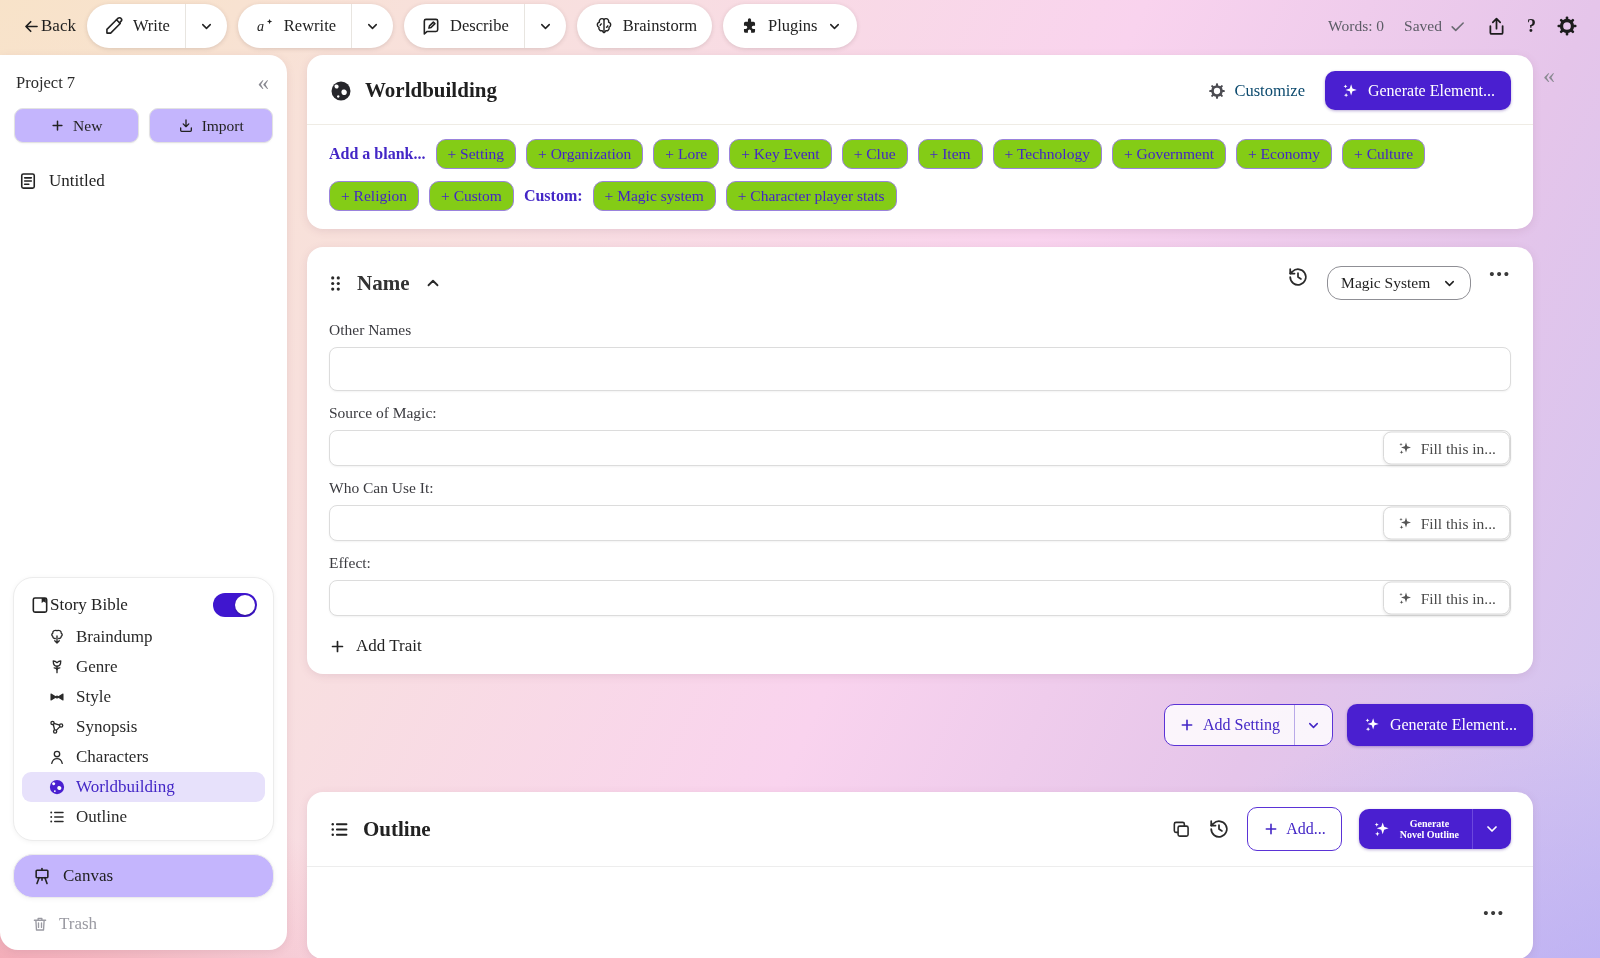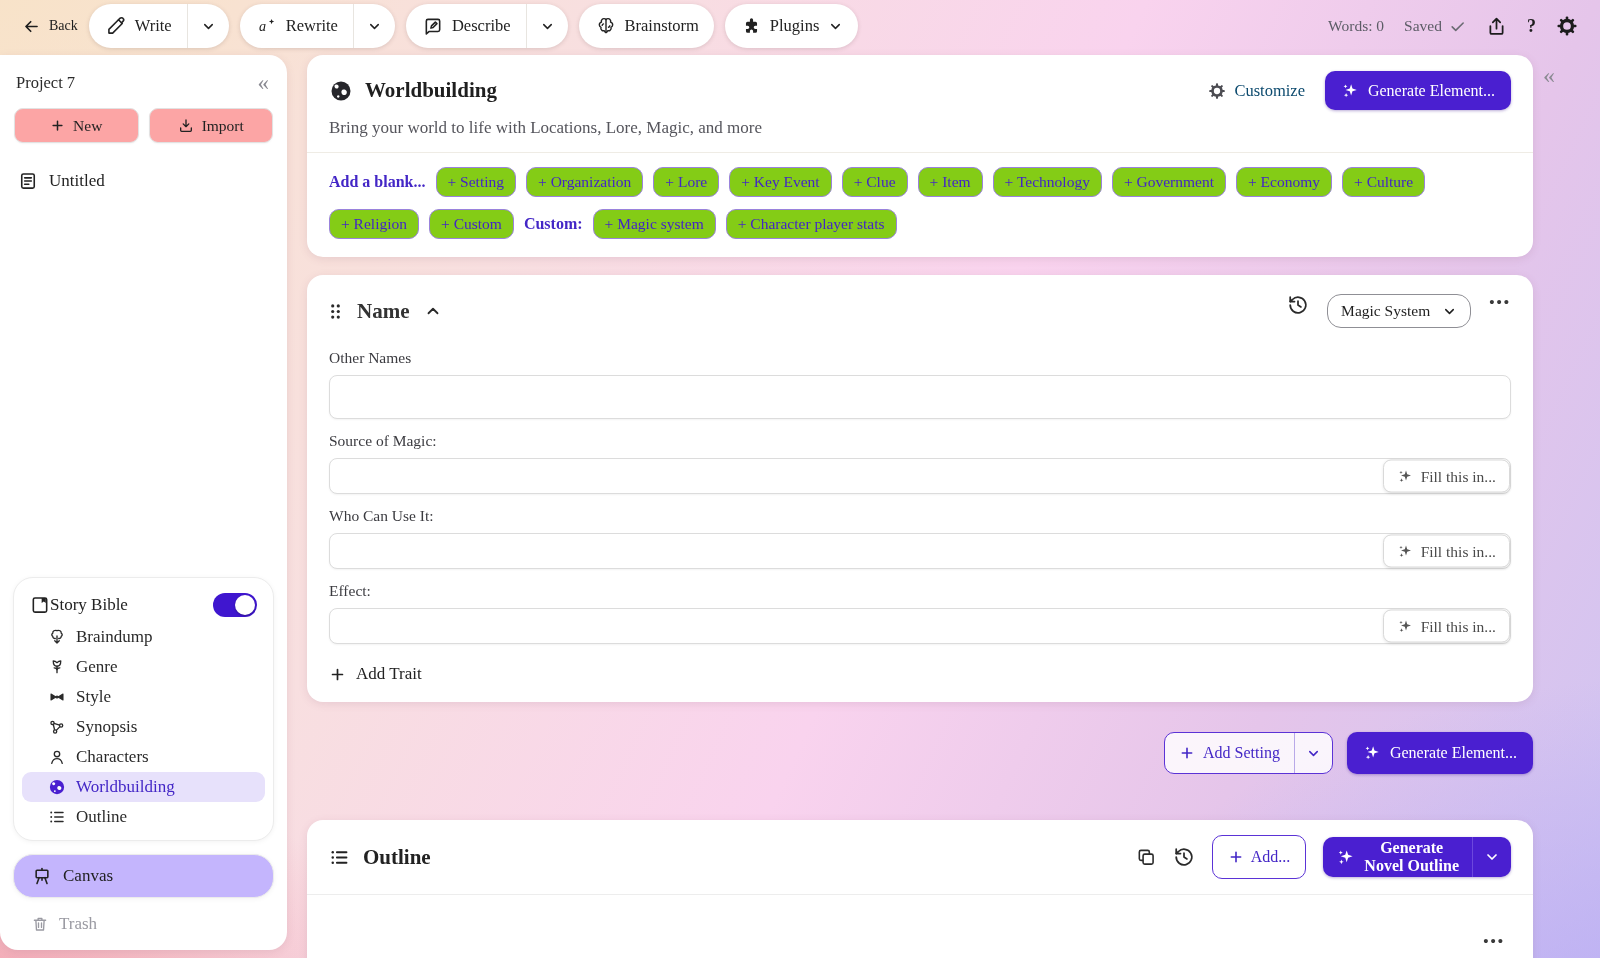--- a/index.html
+++ b/index.html
@@ -12,42 +12,42 @@
       radial-gradient(1050px 640px at 106% 112%, rgba(183,170,244,.95), rgba(183,170,244,0) 62%),
       radial-gradient(860px 520px at -6% -12%, rgba(248,226,198,1), rgba(248,226,198,0) 62%),
       linear-gradient(115deg, #f8e4ce 0%, #f8dfe0 30%, #f9d3ee 56%, #e5c5ea 78%, #cfc4f2 100%);
   }
   .page { position:relative; width:1600px; height:958px; }
   svg { display:block; }
   .ico { display:inline-flex; align-items:center; justify-content:center; flex:none; }
 
   
   .topbar { height:52px; display:flex; align-items:center; gap:11px; padding:0 22px; }
-  .back { display:flex; align-items:center; gap:8px; font-size:14px; color:#1d1d1d; cursor:pointer; }
+  .back { display:flex; align-items:flex-end; font-size:17px; color:#1d1d1d; cursor:pointer; }
   .pill { display:flex; align-items:center; height:44px; background:#fff; border-radius:23px;
           box-shadow:0 1px 4px rgba(90,60,60,.18); }
   .pill-main { display:flex; align-items:center; gap:9px; padding:0 15px 0 17px; height:100%; font-size:16.5px; cursor:pointer; }
   .pill-div { width:1px; height:100%; background:#e8e5e0; }
   .pill-chev { padding:0 13px; height:100%; display:flex; align-items:center; cursor:pointer; }
   .tb-right { margin-left:auto; display:flex; align-items:center; gap:20px; }
   .tb-stat { color:#5c5c66; font-size:15.5px; display:flex; align-items:center; gap:7px; }
   .tb-ic { color:#1d1d1d; cursor:pointer; }
   .help { font-size:18px; font-weight:700; color:#1d1d1d; cursor:pointer; }
 
   
   .sidebar { position:absolute; left:0; top:55px; width:287px; height:895px;
              background:#fff; border-radius:0 18px 18px 18px;
              box-shadow:0 2px 8px rgba(120,70,100,.12);
              display:flex; flex-direction:column; padding:16px 0 12px; }
   .proj-row { display:flex; align-items:center; padding:0 18px 0 16px; }
   .proj-title { font-size:16.5px; color:#2a2a2a; }
   .collapse { margin-left:auto; color:#8a8a92; font-size:23px; line-height:1; cursor:pointer; }
   .sb-btns { display:flex; gap:10px; margin:14px 14px 0; }
   .sb-btn { flex:1; height:35px; display:flex; align-items:center; justify-content:center; gap:8px;
-            border:1px solid #e2e2e2; border-radius:9px; background:#fca5a5; font-size:15.5px; color:#222; cursor:pointer;
+            border:1px solid #e2e2e2; border-radius:9px; background:#c4b5fd; font-size:15.5px; color:#222; cursor:pointer;
             box-shadow:0 1px 2px rgba(0,0,0,.04); }
   .doc-row { display:flex; align-items:center; gap:11px; margin:20px 0 0; padding:8px 18px; font-size:17px; cursor:pointer; }
   .sb-group { margin-top:auto; }
   .sb-card { margin:0 13px; border:1px solid #ececec; border-radius:20px; padding:10px 8px 8px;
              box-shadow:0 1px 5px rgba(0,0,0,.05); background:#fff; }
   .sb-head { display:flex; align-items:center; padding:5px 8px; font-size:17px; cursor:pointer; }
   .toggle { margin-left:auto; width:44px; height:24px; border-radius:12px; background:#3f16cf; position:relative; cursor:pointer; }
   .toggle .knob { position:absolute; right:2px; top:2px; width:20px; height:20px; border-radius:50%; background:#fff;
                   box-shadow:0 1px 2px rgba(0,0,0,.3); }
   .sb-item { display:flex; align-items:center; gap:10px; padding:5px 8px 5px 26px; font-size:17px; color:#2a2a2a;
@@ -115,21 +115,21 @@
   
   .outline-card { margin-top:46px; }
   .outline-head { display:flex; align-items:center; gap:13px; padding:15px 22px; border-bottom:1px solid #ededed; }
   .outline-title { font-size:21px; font-weight:600; color:#222; }
   .outline-right { margin-left:auto; display:flex; align-items:center; gap:17px; }
   .add-btn { display:flex; align-items:center; gap:7px; height:44px; padding:0 15px; border:1.5px solid #5b33d6;
              border-radius:10px; background:#fff; color:#4326c6; font-size:16px; cursor:pointer; font-family:inherit; }
   .gen-novel { display:flex; align-items:stretch; height:40px; border-radius:10px; background:#4a1fd0; color:#fff;
                cursor:pointer; box-shadow:0 1px 3px rgba(60,20,140,.35); }
   .gn-main { display:flex; align-items:center; gap:9px; padding:0 13px; }
-  .gn-text { display:flex; flex-direction:column; align-items:center; line-height:1.15; font-size:16px; font-weight:600; }
+  .gn-text { display:flex; flex-direction:column; align-items:center; line-height:1.15; font-size:10px; font-weight:600; }
   .gn-div { width:1px; background:#6c48dd; }
   .gn-chev { display:flex; align-items:center; padding:0 11px; }
   .outline-body { height:92px; display:flex; justify-content:flex-end; align-items:center; padding-right:28px; }
 
   .right-collapse { position:absolute; left:1543px; top:62px; color:#8a8a92; font-size:24px; cursor:pointer; }
 </style>
 </head>
 <body>
 
 <div class="page">
@@ -451,21 +451,20 @@
                   <svg width="18" height="18" viewBox="0 0 24 24" fill="currentColor">
                     <path d="M13.5 3l1.8 5.6L21 10.5l-5.7 1.9-1.8 5.6-1.8-5.6L6 10.5l5.7-1.9z"></path>
                     <path d="M6 3.2l.7 1.9 1.9.7-1.9.7L6 8.4l-.7-1.9-1.9-.7 1.9-.7z"></path>
                     <path d="M6.8 14.6l.8 2.1 2.1.8-2.1.8-.8 2.1-.8-2.1-2.1-.8 2.1-.8z"></path>
                   </svg>
                 </span>
               <span>Generate Element...</span>
             </button>
           </div>
         </div>
-        <div class="wb-sub">Bring your world to life with Locations, Lore, Magic, and more</div>
       </div>
 
       <div class="chips-wrap">
         <div class="chip-row">
           <span class="chip-label">Add a blank...</span>
           <span class="chip">+ Setting</span>
           <span class="chip">+ Organization</span>
           <span class="chip">+ Lore</span>
           <span class="chip">+ Key Event</span>
           <span class="chip">+ Clue</span>

